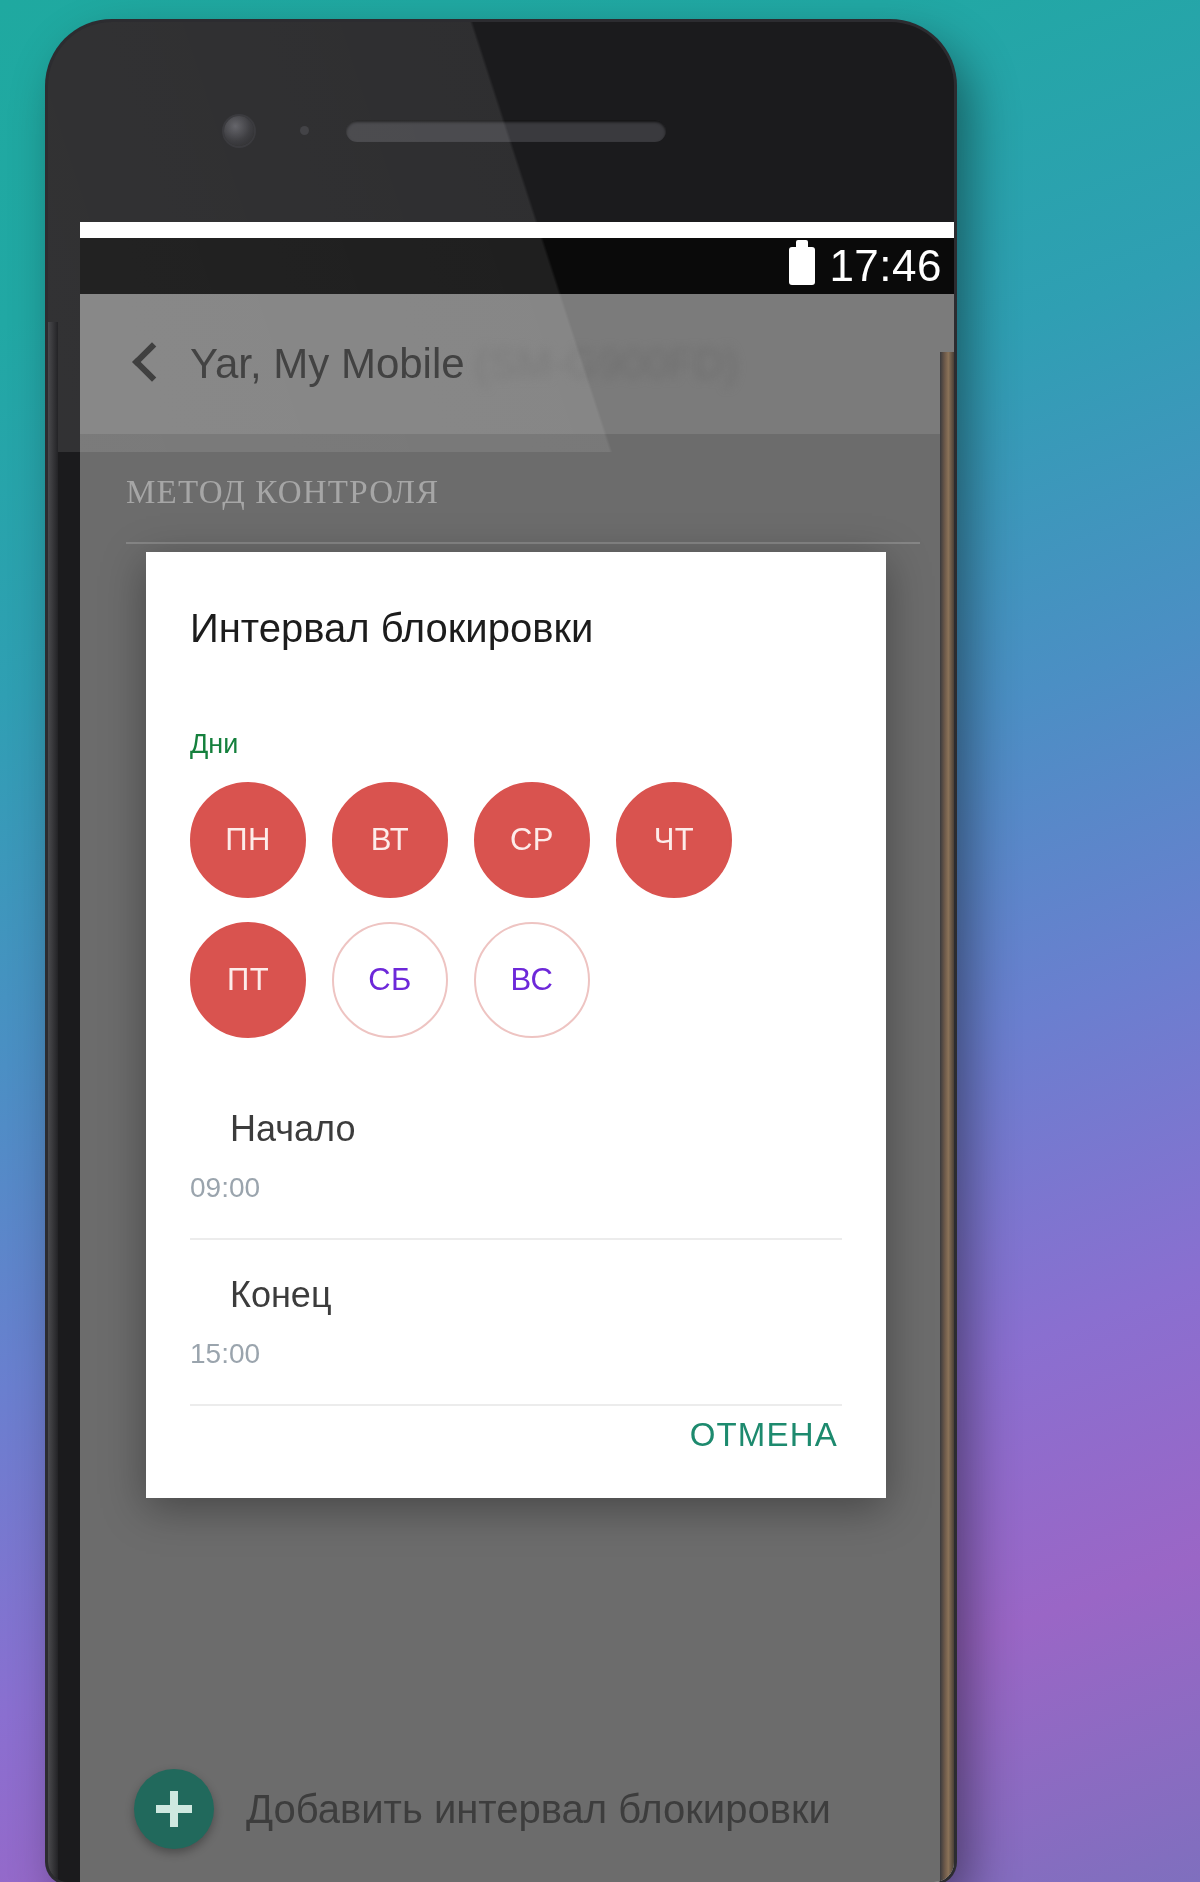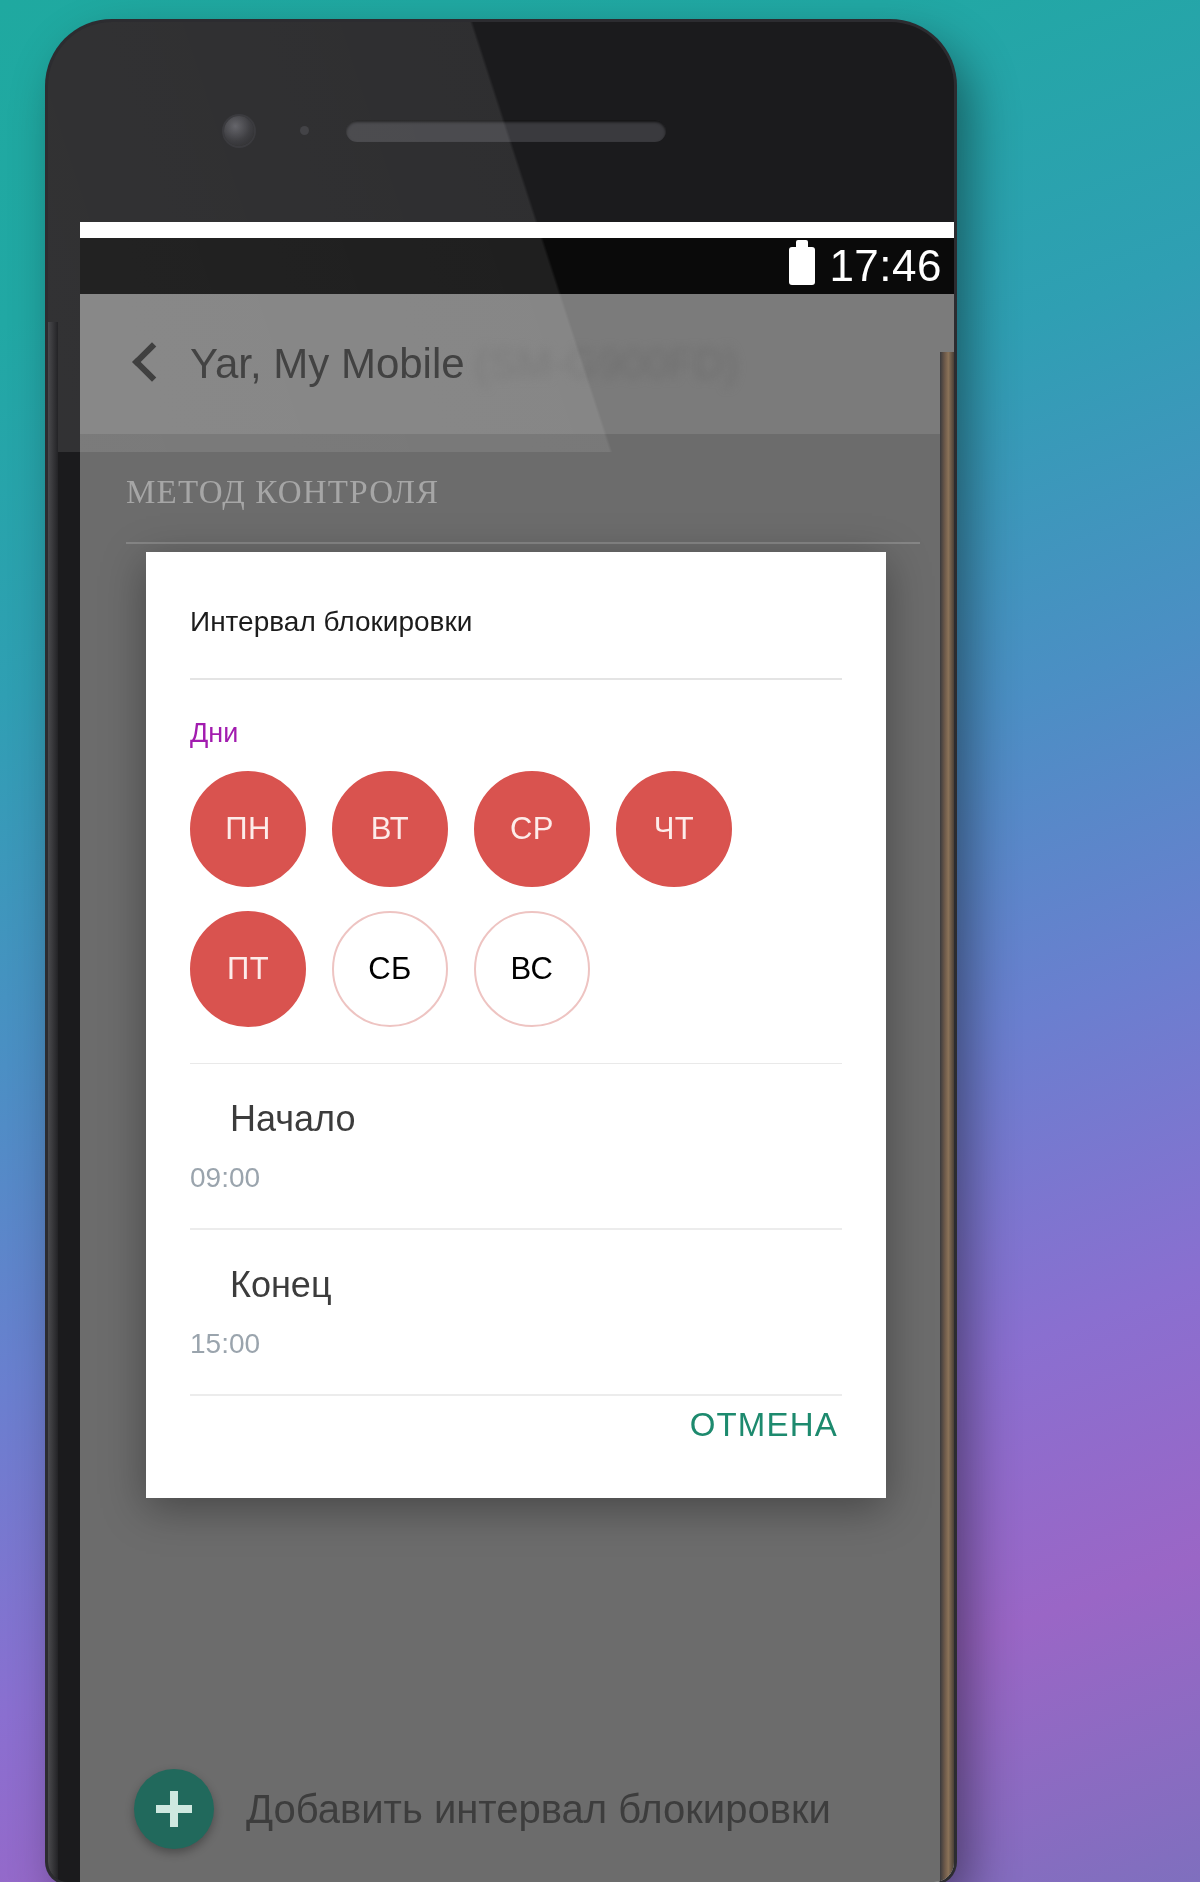--- a/index.html
+++ b/index.html
@@ -178,48 +178,48 @@
   #dialog {
     position: absolute;
     left: 66px; top: 330px;
     width: 740px; height: 946px;
     background: #ffffff;
     z-index: 10;
     box-shadow: 0 10px 40px rgba(0,0,0,.35);
     display: flex; flex-direction: column;
   }
   #dialog-title {
-    font-size: 28px; color: #1c1c1c;
+    font-size: 40px; color: #1c1c1c;
     padding: 54px 44px 0 44px;
   }
   #dialog-title-rule {
     height: 2px; background: #e4e4e4;
     margin: 40px 44px 0 44px;
   }
   #days-label {
-    font-size: 27px; color: #a21caf; padding: 38px 0 0 44px;
+    font-size: 27px; color: #15803d; padding: 38px 0 0 44px;
   }
 
   .day-grid {
     padding: 22px 44px 0 44px;
     display: flex; flex-wrap: wrap;
     gap: 24px 26px;
     width: 100%;
   }
   .day-chip {
     width: 116px; height: 116px; border-radius: 50%;
     display: flex; align-items: center; justify-content: center;
     font-size: 31px; letter-spacing: .5px;
     flex: none;
   }
   .day-chip.on {
     background: #d9534f; color: #fdecea; border: 2px solid #d9534f;
   }
   .day-chip.off {
-    background: #ffffff; color: #000000; border: 2px solid #eec4c2; text-align: center;
+    background: #ffffff; color: #6d28d9; border: 2px solid #eec4c2; text-align: center;
   }
 
   #days-rule {
     height: 2px; background: #e9e9e9;
     margin: 36px 44px 0 44px;
   }
 
   .field {
     padding: 0 44px;
   }

